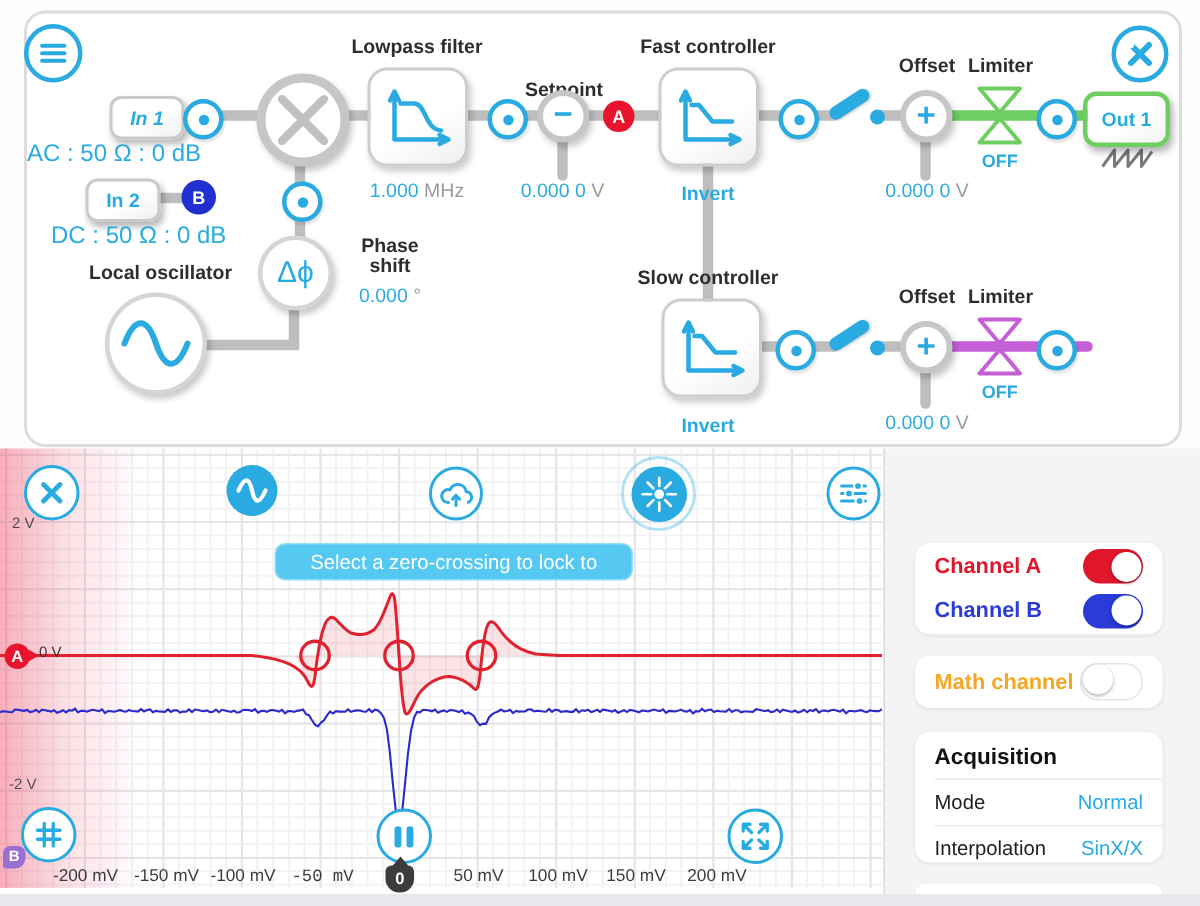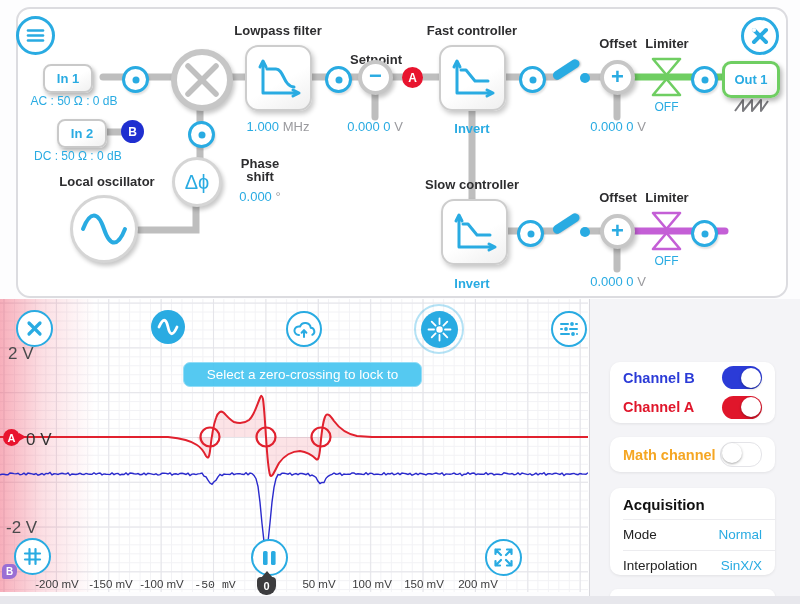--- a/index.html
+++ b/index.html
@@ -16,39 +16,39 @@
   .blk{background:linear-gradient(150deg,#ffffff 55%,#efefef);border:2px solid #cdcdcd;border-radius:13px;box-shadow:2px 3px 5px rgba(0,0,0,.22);z-index:2;}
   .inblk{background:linear-gradient(150deg,#fff 55%,#f0f0f0);border:2px solid #c9c9c9;border-radius:8px;box-shadow:2px 3px 4px rgba(0,0,0,.28);display:flex;align-items:center;justify-content:center;color:var(--cyan);font-weight:700;font-size:13px;z-index:2;}
   .outblk{background:linear-gradient(150deg,#fff 55%,#f2f2f2);border-radius:9px;display:flex;align-items:center;justify-content:center;font-weight:700;color:var(--cyan);font-size:13px;box-shadow:2px 3px 5px rgba(0,0,0,.3);z-index:3;}
   .cnode{border-radius:50%;background:#fff;border:4px solid #c6c6c6;box-shadow:2px 3px 4px rgba(0,0,0,.22);display:flex;align-items:center;justify-content:center;z-index:2;}
   .pdot{width:21px;height:21px;border:3px solid var(--cyan);border-radius:50%;background:#fff;z-index:3;box-shadow:1px 2px 2px rgba(0,0,0,.12);}
   .pdot::after{content:'';position:absolute;width:7px;height:7px;background:var(--cyan);border-radius:50%;left:50%;top:50%;transform:translate(-50%,-50%);}
   .badge{border-radius:50%;color:#fff;font-weight:700;display:flex;align-items:center;justify-content:center;z-index:3;}
   .btitle{font-weight:700;font-size:13px;color:var(--ink);text-align:center;z-index:2;line-height:13px;}
   .bval{font-size:13px;color:var(--cyan);text-align:center;z-index:2;white-space:nowrap;}
   .bval .u{color:#9a9a9e;}
-  .sub{font-size:12px;color:var(--cyan);z-index:2;white-space:nowrap;}
+  .sub{font-size:16px;color:var(--cyan);z-index:2;white-space:nowrap;}
   .invert{font-size:13px;font-weight:700;color:var(--cyan);text-align:center;z-index:2;}
-  .offlbl{font-size:12px;font-weight:400;color:var(--cyan);text-align:center;z-index:3;}
+  .offlbl{font-size:12px;font-weight:700;color:var(--cyan);text-align:center;z-index:3;}
   .ring{border-radius:50%;border:3px solid var(--cyan);background:#fff;display:flex;align-items:center;justify-content:center;z-index:4;}
   .lever{position:absolute;width:30px;height:9px;background:var(--cyan);border-radius:5px;transform:rotate(-33deg);transform-origin:4px 50%;box-shadow:1px 1px 2px rgba(0,0,0,.2);}
   .swdot{position:absolute;width:10px;height:10px;background:var(--cyan);border-radius:50%;}
   
   .plot{left:0;top:299px;width:588px;height:293px;background:#fff;
     background-image:
       linear-gradient(to right,#e4e4e9 1px,transparent 1px),
       linear-gradient(to bottom,#e4e4e9 1px,transparent 1px),
       linear-gradient(to right,#f2f2f5 1px,transparent 1px),
       linear-gradient(to bottom,#f2f2f5 1px,transparent 1px);
     background-size:52.4px 100%,100% 44.8px,10.48px 100%,100% 8.96px;
     background-position:3.5px 0,0 3.6px,3.5px 0,0 3.6px;}
   .pinkfade{left:0;top:299px;width:95px;height:293px;background:linear-gradient(90deg,rgba(238,77,104,.45),rgba(238,77,104,.18) 45%,rgba(238,77,104,0));z-index:2;pointer-events:none;}
   .tracesvg{left:0;top:299px;z-index:3;}
   .scopebtn{border-radius:50%;background:#fff;border:2.5px solid var(--cyan);display:flex;align-items:center;justify-content:center;z-index:6;}
-  .ylab{font-size:17px;color:#4a4a4c;z-index:4;}
+  .ylab{font-size:10px;color:#4a4a4c;z-index:4;}
   .xlab{font-size:11.5px;color:#3c3c3e;z-index:5;text-align:center;width:52px;}
   .banner{left:183px;top:362px;width:237px;height:23px;background:rgba(72,197,240,.93);border:1.5px solid #93ddf7;border-radius:7px;color:#fff;font-size:13.5px;display:flex;align-items:center;justify-content:center;z-index:6;}
   .apin{left:3px;top:429px;width:17px;height:17px;background:var(--red);border-radius:50%;color:#fff;font-size:11px;font-weight:700;display:flex;align-items:center;justify-content:center;z-index:5;}
   .apin::after{content:'';position:absolute;right:-6px;top:4px;border-left:7px solid var(--red);border-top:4.5px solid transparent;border-bottom:4.5px solid transparent;}
   .zbadge{left:257px;top:577px;width:19px;height:18px;background:#3c3c3e;border-radius:4px 4px 9px 9px;color:#fff;font-size:11px;font-weight:700;display:flex;align-items:center;justify-content:center;z-index:6;}
   .zbadge::before{content:'';position:absolute;top:-6px;left:3.5px;border-bottom:7px solid #3c3c3e;border-left:6px solid transparent;border-right:6px solid transparent;}
   .bcorner{left:2px;top:564px;width:15px;height:15px;background:#9a6fd4;border-radius:5px 5px 7px 2px;color:#fff;font-size:10px;font-weight:700;display:flex;align-items:center;justify-content:center;z-index:5;}
   .laserwrap{left:414px;top:304px;width:46px;height:46px;border:2px solid rgba(41,171,226,.35);border-radius:50%;display:flex;align-items:center;justify-content:center;z-index:6;}
   .laserbtn{width:37px;height:37px;background:var(--cyan);border-radius:50%;display:flex;align-items:center;justify-content:center;}
   .wavebtn{left:151px;top:310px;width:34px;height:34px;background:var(--cyan);border-radius:50%;display:flex;align-items:center;justify-content:center;z-index:6;}
@@ -106,21 +106,21 @@
   <div class="abs ring" style="left:741px;top:17px;width:32px;height:32px;">
     <svg width="22" height="22">
         <g stroke="#29ABE2" stroke-width="4" stroke-linecap="round">
           <line x1="5" y1="17" x2="17" y2="5"></line>
           <line x1="5" y1="5" x2="17" y2="17"></line>
         </g>
         <circle cx="5" cy="5" r="2.1" fill="#fff"></circle>
       </svg>
   </div>
 
-  <div class="abs inblk" style="left:43px;top:64px;width:46px;height:25px;">
+  <div class="abs inblk" style="left:73px;top:64px;width:46px;height:25px;font-style:italic;">
       <span>In 1</span>
     </div>
   <div class="abs sub" style="left:18px;top:94px;width:112px;text-align:center;">AC : 50 Ω : 0 dB</div>
   <div class="abs inblk" style="left:57px;top:119px;width:46px;height:25px;">
       <span>In 2</span>
     </div>
   <div class="abs badge" style="left:121px;top:120px;width:23px;height:23px;background:#1F2FD0;font-size:12px;">B</div>
   <div class="abs sub" style="left:18px;top:149px;width:112px;text-align:left;padding-left:16px;">DC : 50 Ω : 0 dB</div>
 
   <div class="abs cnode" style="left:171px;top:49px;width:50px;height:50px;border-width:6px;">
@@ -386,28 +386,28 @@
           <line x1="7" y1="6.5" x2="7" y2="9.5"></line>
           <line x1="11.5" y1="6.5" x2="11.5" y2="9.5"></line>
           <line x1="16" y1="6.5" x2="16" y2="9.5"></line>
         </g>
       </svg>
     <span class="tablbl">Measurements</span>
   </div>
 
   <div class="card" style="top:362px;height:60px;padding-top:1px;">
     <div class="crow">
+      <span class="chname" style="color:#E0162B;">Channel A</span>
+      <div class="tgl on" style="background:#E0162B;">
+          <div class="knob"></div>
+        </div>
+    </div>
+    <div class="crow">
       <span class="chname" style="color:#2B3BD7;">Channel B</span>
       <div class="tgl on" style="background:#2B3BD7;">
-          <div class="knob"></div>
-        </div>
-    </div>
-    <div class="crow">
-      <span class="chname" style="color:#E0162B;">Channel A</span>
-      <div class="tgl on" style="background:#E0162B;">
           <div class="knob"></div>
         </div>
     </div>
   </div>
 
   <div class="card" style="top:437px;height:35px;">
     <div class="crow" style="height:35px;">
       <span class="chname" style="color:#F5A623;">Math channel</span>
       <div class="tgl off">
           <div class="knob"></div>

